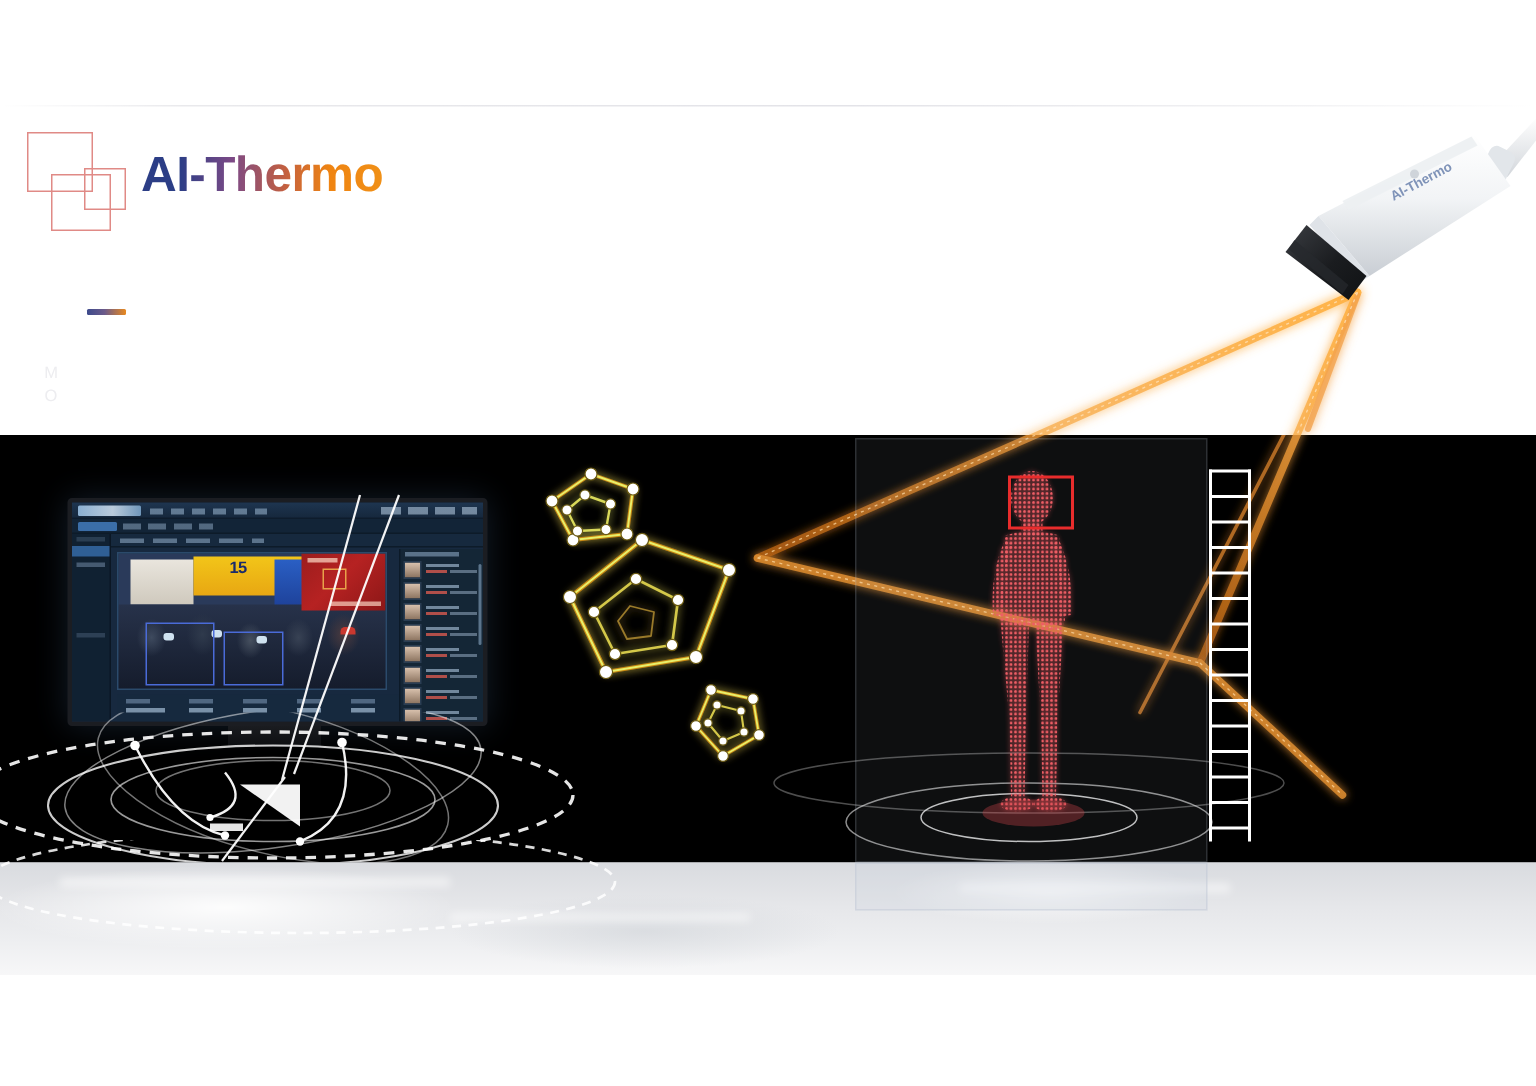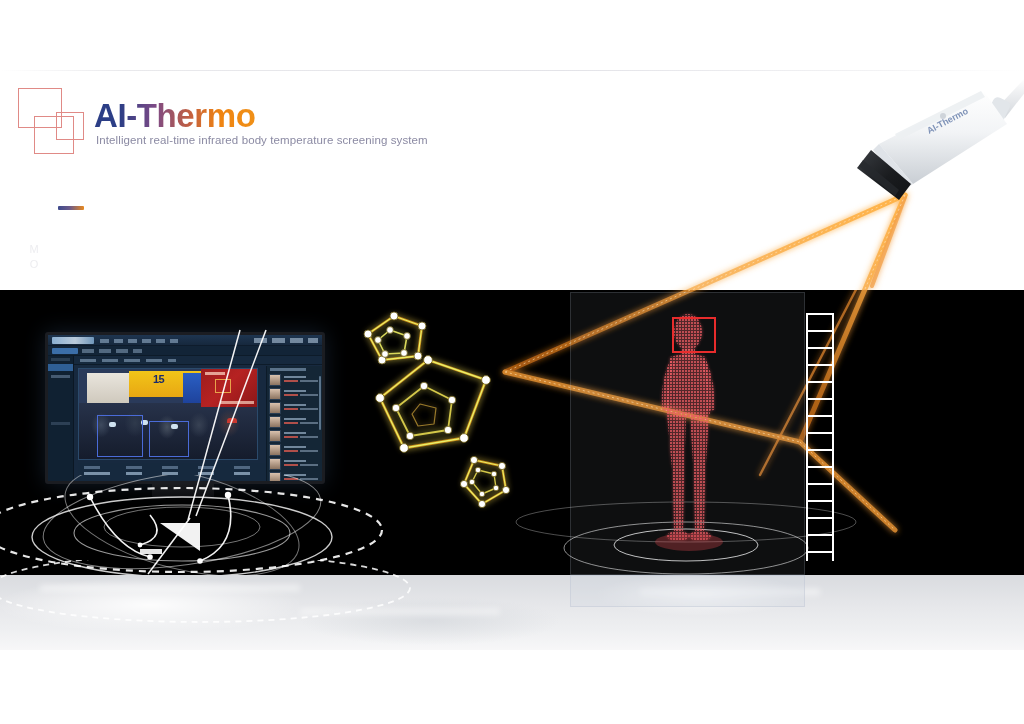--- a/index.html
+++ b/index.html
@@ -255,21 +255,20 @@
 <div class="slide">
 
   <div class="top-rule"></div>
 
   <div class="logo-mark">
     <i class="sq-a"></i>
     <i class="sq-b"></i>
     <i class="sq-c"></i>
   </div>
   <div class="brand">AI-Thermo</div>
-  <div class="brand-sub">Intelligent real-time infrared body temperature screening system</div>
 
   <div class="headline-dash"></div>
 
   <div class="side-mark">MO</div>
 
   <div class="hero">
 
     <svg width="1024" height="285" style="position:absolute;left:0;top:0;">
       <defs>
         <linearGradient id="bg1" x1="0" y1="1" x2="1" y2="0">

